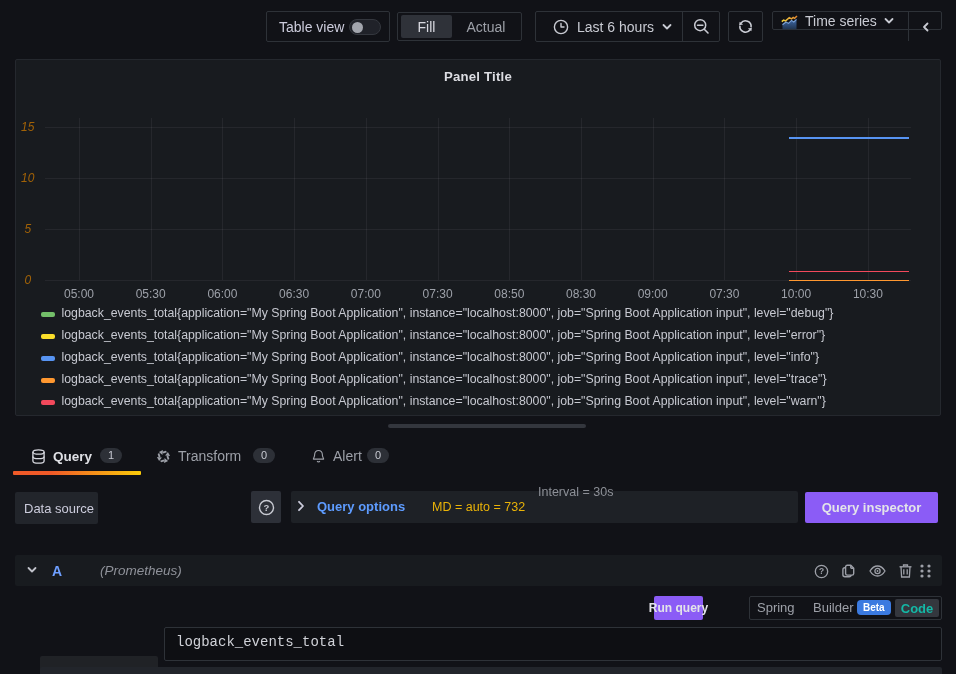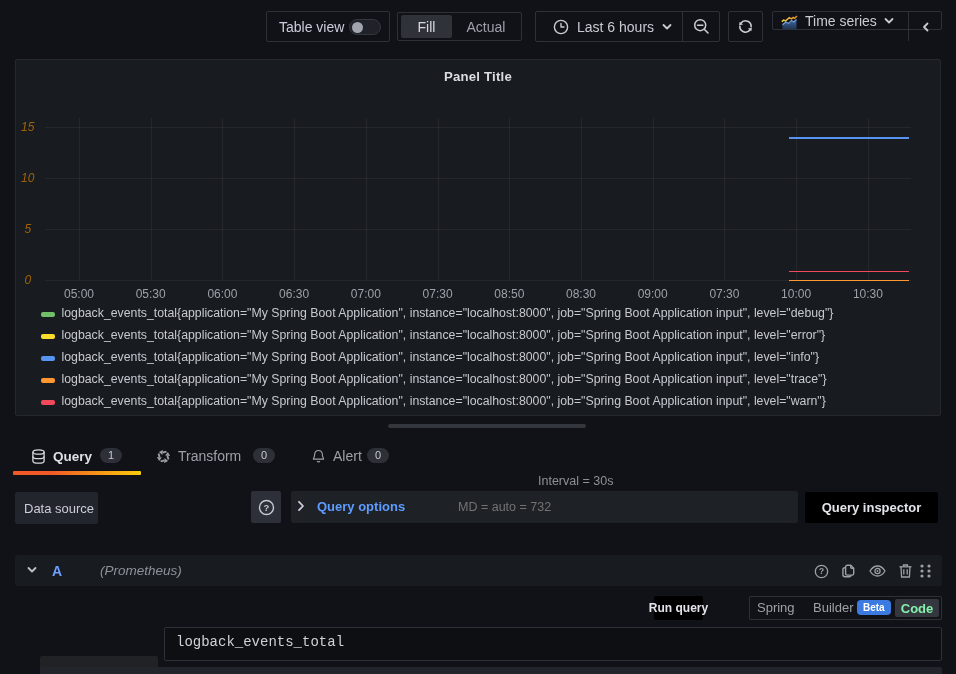--- a/index.html
+++ b/index.html
@@ -1,20 +1,20 @@
 <!DOCTYPE html>
 <html><head>
 <meta charset="utf-8">
 <style>
   * { margin:0; padding:0; box-sizing:border-box; }
   html,body { width:956px; height:674px; background:#111217; overflow:hidden;
     font-family:"Liberation Sans", sans-serif; }
   .abs { position:absolute; }
   #stage { position:relative; width:956px; height:674px; background:#111217; }
-  .btn { background:#000000; border-radius:2px; color:#e3e4e9; font-size:13px; font-weight:700;
+  .btn { background:#8b5cf6; border-radius:2px; color:#e3e4e9; font-size:13px; font-weight:700;
     display:flex; align-items:center; justify-content:center; }
   .obox { border:1px solid #2e3238; border-radius:2px; background:#111217;
     display:flex; align-items:center; }
   .gtxt { color:#9da0a8; }
   svg { display:block; }
   .vg { top:58px; height:161.5px; width:1px; background:rgba(204,204,220,0.075); }
   .hg { left:29px; width:866px; height:1px; background:rgba(204,204,220,0.075); }
   .yl { left:0; width:23.5px; text-align:center; font-size:12px; color:#a16207; line-height:12px;font-style:italic; }
   .xl { width:50px; margin-left:-25px; text-align:center; top:228px; font-size:12px; color:#9da1a9; line-height:12px; }
   .lgd { left:25px; width:14px; height:4.5px; border-radius:2px; }
@@ -206,22 +206,22 @@
         <circle cx="8.5" cy="8.5" r="7" fill="none" stroke="#c9cbd3" stroke-width="1.4"></circle>
         <text x="8.5" y="11.7" text-anchor="middle" font-family="Liberation Sans" font-size="9.5" font-weight="700" fill="#c9cbd3">?</text>
       </svg>
     </div>
   <span class="abs" style="left:295px; top:499px;">
       <svg width="12" height="14" viewBox="0 0 12 14">
         <path d="M4 2.8 L8 7 L4 11.2" fill="none" stroke="#ccccdc" stroke-width="1.8" stroke-linecap="round" stroke-linejoin="round"></path>
       </svg>
     </span>
   <span class="abs" style="left:317px; top:500px; color:#5e9cff; font-size:13px; font-weight:700; line-height:13px;">Query options</span>
-  <span class="abs" style="left:458px; top:501px; color:#737373; font-size:12.5px; line-height:12px;">MD = auto = 732</span>
-  <span class="abs" style="left:538px; top:475px; color:#8d9097; font-size:12.5px; line-height:12px;">Interval = 30s</span>
+  <span class="abs" style="left:432px; top:501px; color:#eab308; font-size:12.5px; line-height:12px;">MD = auto = 732</span>
+  <span class="abs" style="left:538px; top:486px; color:#8d9097; font-size:12.5px; line-height:12px;">Interval = 30s</span>
   <div class="abs btn" style="left:805px; top:492px; width:133px; height:31px;">Query inspector</div>
 
   <div id="dsrow"></div>
 
   <div class="abs" style="left:15px; top:555px; width:927px; height:31px; background:#181b1f; border-radius:2px;">
     <span class="abs" style="left:11px; top:9px;">
         <svg width="12" height="12" viewBox="0 0 12 12">
           <path d="M2.5 4 L6 7.5 L9.5 4" fill="none" stroke="#c0c2ca" stroke-width="1.8" stroke-linecap="round" stroke-linejoin="round"></path>
         </svg>
       </span>
@@ -265,21 +265,21 @@
           <circle cx="10" cy="12" r="1.6"></circle>
         </svg>
       </span>
   </div>
 
   <div class="abs btn" style="left:654px; top:596px; width:49px; height:24px; font-size:12px; white-space:nowrap;">Run query</div>
   <div class="abs" style="left:749px; top:596px; width:193px; height:24px; border:1px solid #2e3238; border-radius:2px;">
     <span class="abs gtxt" style="left:7px; top:4px; font-size:13px; line-height:14px;">Spring</span>
     <span class="abs gtxt" style="left:63px; top:4px; font-size:13px; line-height:14px;">Builder</span>
     <span class="abs" style="left:107px; top:3px; background:#3b7ae0; color:#fff; font-size:10px; font-weight:700; padding:2px 6px 2px 6px; border-radius:4px; line-height:11px;">Beta</span>
-    <span class="abs" style="left:145px; top:2px; width:44px; height:18px; background:#34373e; border-radius:2px; display:flex; align-items:center; justify-content:center; color:#86efac; font-size:13px; font-weight:700;">Code</span>
+    <span class="abs" style="left:145px; top:2px; width:44px; height:18px; background:#34373e; border-radius:2px; display:flex; align-items:center; justify-content:center; color:#14b8a6; font-size:13px; font-weight:700;">Code</span>
   </div>
 
   <div class="abs" style="left:164px; top:627px; width:778px; height:34px; background:#0e0f13; border:1px solid #2e3238; border-radius:2px;"></div>
   <div class="abs" style="left:40px; top:628px; width:118px; height:32px; background:#202226; border-radius:2px; display:flex; align-items:center;margin-top:28px;">
     <span style="color:#6e9fff; font-size:12px; font-weight:700; margin-left:9px; white-space:nowrap;">Metrics browser</span>
     <span style="margin-left:4px; margin-top:1px;">
         <svg width="10" height="10" viewBox="0 0 10 10">
           <path d="M3.2 1.8 L6.8 5 L3.2 8.2" fill="none" stroke="#6e9fff" stroke-width="1.6" stroke-linecap="round" stroke-linejoin="round"></path>
         </svg>
       </span>

